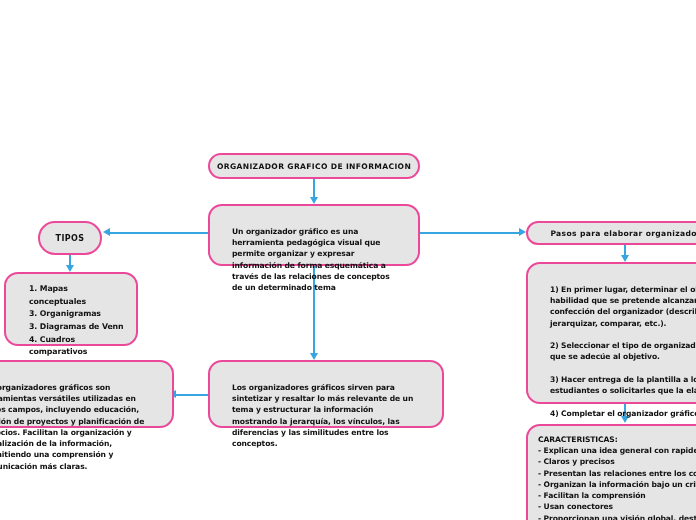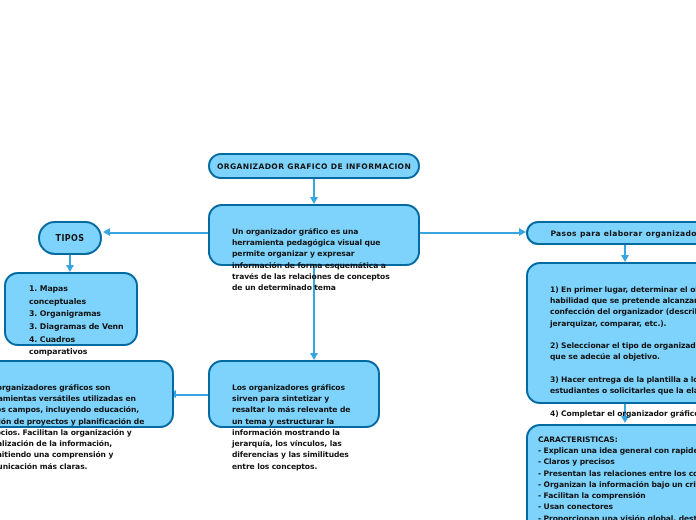--- a/index.html
+++ b/index.html
@@ -17,22 +17,22 @@
     position: relative;
     width: 696px;
     height: 520px;
     overflow: hidden;
   }
 
   
   .node {
     position: absolute;
     box-sizing: border-box;
-    background: #7dd3fc;
-    border: 2px solid #0369a1;
+    background: #e5e5e5;
+    border: 2px solid #ec4899;
     color: #111111;
     font-weight: bold;
     letter-spacing: -0.1px;
     z-index: 2;
   }
   .node.pill {
     border-radius: 999px;
     display: flex;
     align-items: center;
     justify-content: center;
@@ -79,21 +79,21 @@
   #node-tipos-list {
     left: 4px;    top: 272px;
     width: 134px; height: 74px; padding-left: 23px;
   }
   #node-usage {
     left: -44px;  top: 360px;
     width: 218px; height: 68px;
   }
   #node-purpose {
     left: 208px;  top: 360px;
-    width: 172px; height: 68px;
+    width: 236px; height: 68px;
   }
   #node-pasos {
     left: 526px;  top: 221px;
     width: 250px; height: 24px;
   }
   #node-pasos-list {
     left: 526px;  top: 262px;
     width: 250px; height: 142px;
   }
   #node-caracteristicas {

